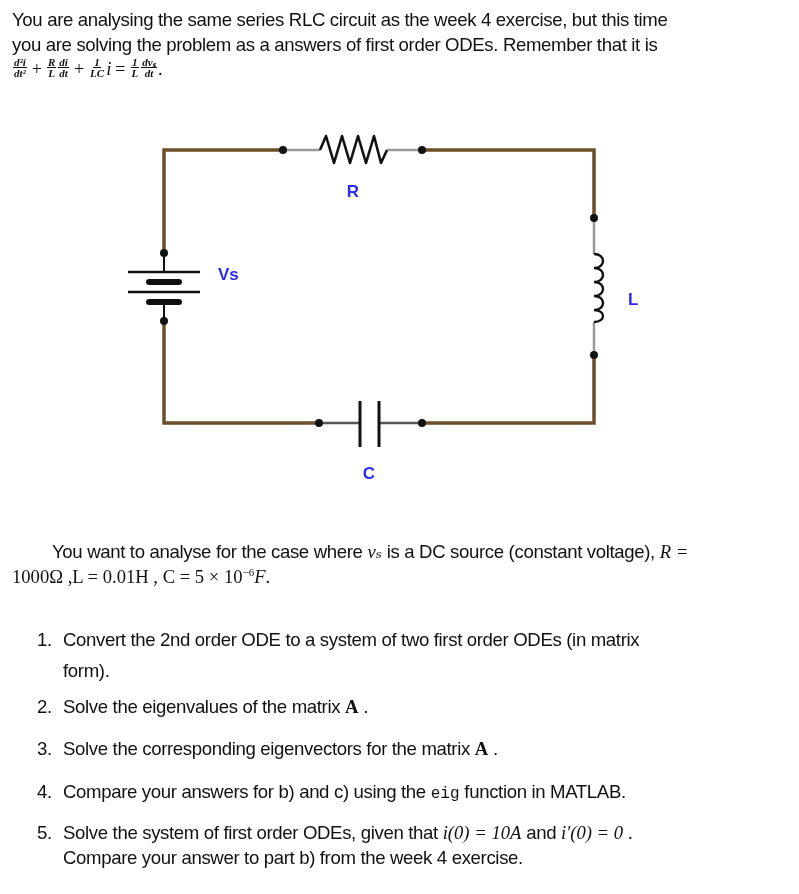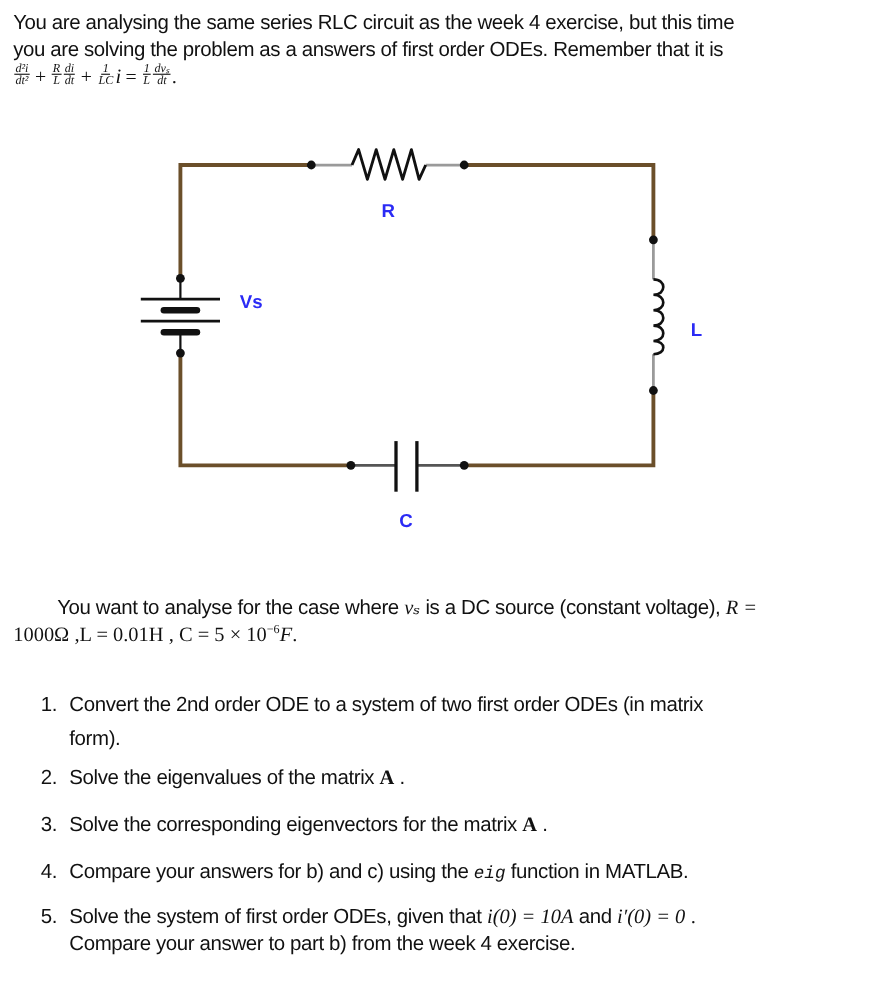--- a/index.html
+++ b/index.html
@@ -3,24 +3,24 @@
 <meta charset="utf-8">
 <style>
   html, body { margin:0; padding:0; background:#ffffff; }
   body { width:799px; height:894px; position:relative; overflow:hidden;
          font-family:"Liberation Sans", sans-serif; color:#111111; }
   .p { position:absolute; left:12px; font-size:18.6px; line-height:24.5px;
        letter-spacing:-0.35px; white-space:nowrap; }
   .math { font-family:"Liberation Serif", "DejaVu Serif", serif; font-style:italic; letter-spacing:0; }
   .mathr { font-family:"Liberation Serif", "DejaVu Serif", serif; font-style:normal; letter-spacing:0; }
   .bold { font-weight:bold; font-style:normal; }
-  .mono { font-family:"Liberation Mono", "DejaVu Sans Mono", monospace; font-size:16px; letter-spacing:0;font-style:italic; }
+  .mono { font-family:"Liberation Mono", "DejaVu Sans Mono", monospace; font-size:16px; letter-spacing:0; }
   .frac { display:inline-flex; flex-direction:column; align-items:center; vertical-align:middle;
           font-family:"Liberation Serif", serif; font-style:italic; font-size:11px; line-height:10px;
-          margin:0 1px; position:relative; top:-3px; letter-spacing:0; }
+          margin:0 1px; position:relative; top:-3px; letter-spacing:0;font-weight:bold; }
   .frac .num { border-bottom:1px solid #111; padding:0 1px; }
   .frac .den { padding:0 1px; }
   .op { font-family:"Liberation Serif", serif; font-size:18px; margin:0 4px; letter-spacing:0; }
   sup { font-size:11px; vertical-align:super; line-height:0; }
   .circuit { position:absolute; left:0; top:0; }
   .label { font-family:"Liberation Sans", sans-serif; font-weight:bold; fill:#2b2bf5; font-size:17px; }
   .li { position:absolute; font-size:18.6px; line-height:24.5px; letter-spacing:-0.35px; white-space:nowrap; }
   .num-lbl { position:absolute; left:37px; }
 </style>
 </head>

